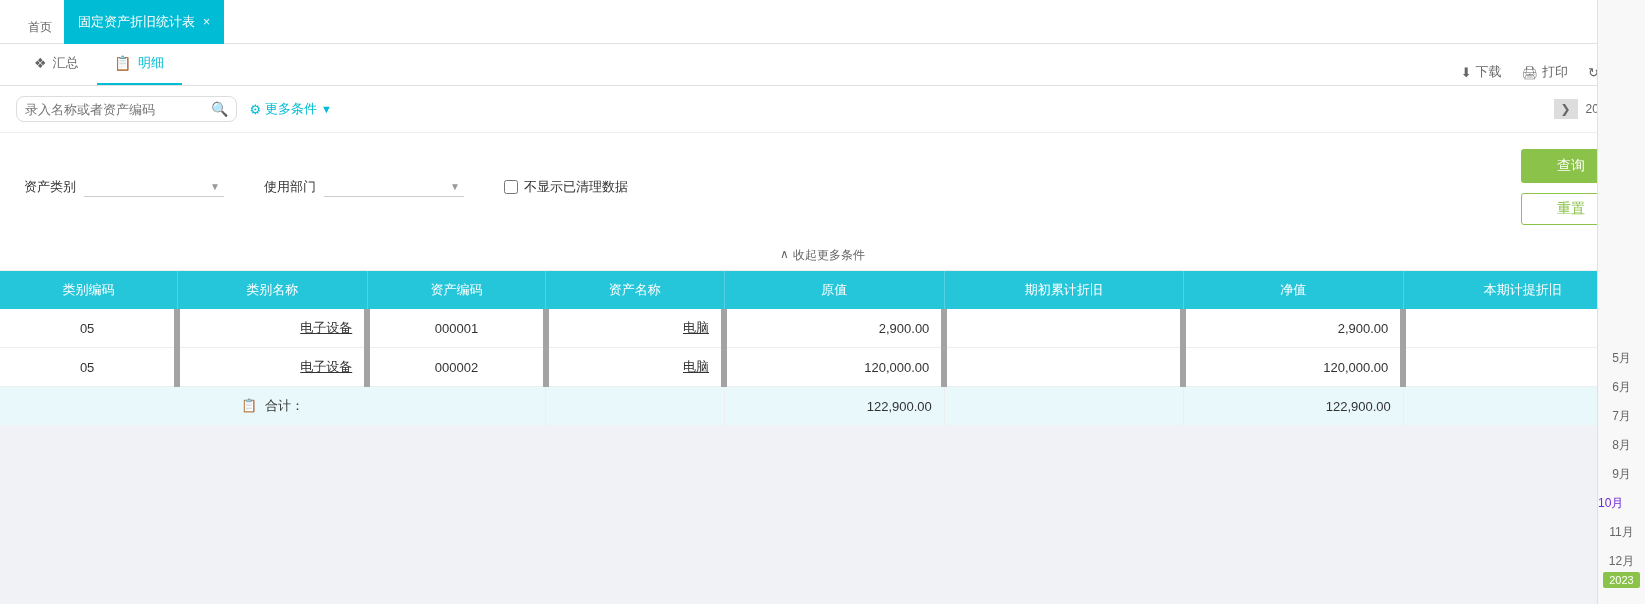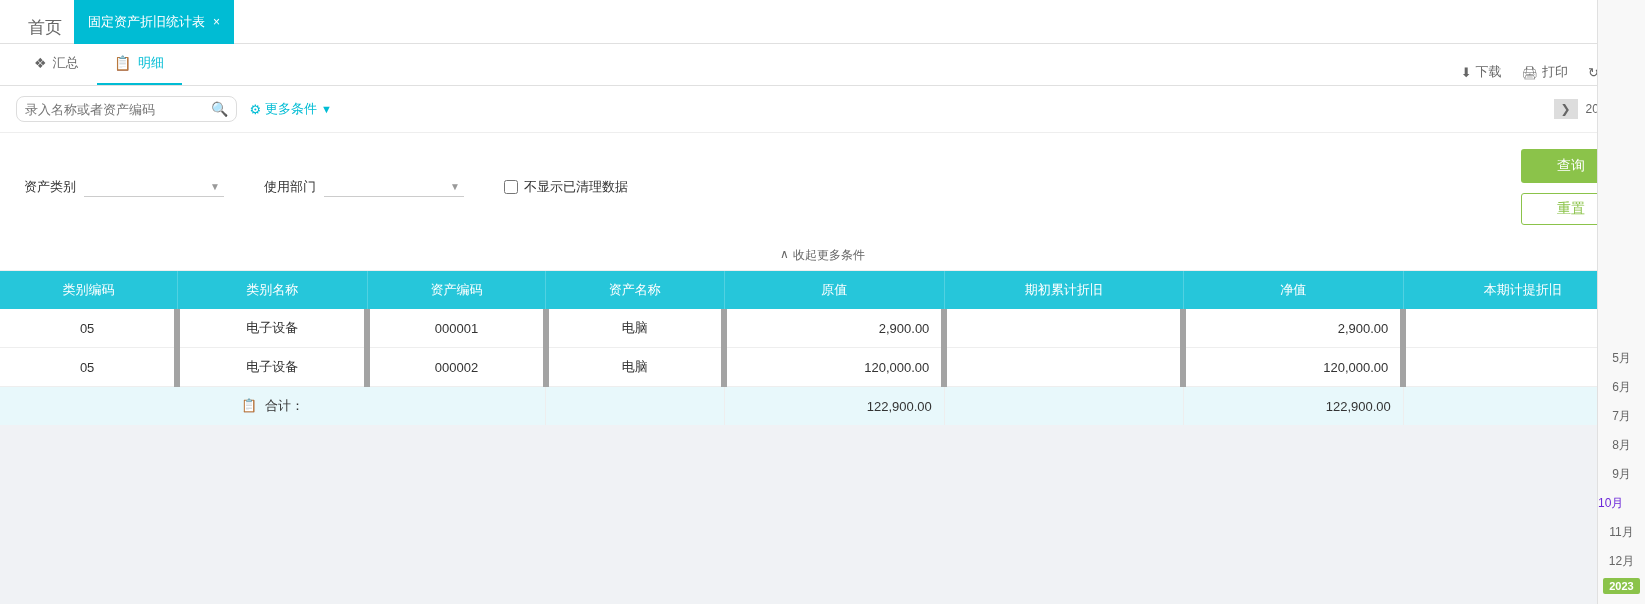--- a/index.html
+++ b/index.html
@@ -5,21 +5,21 @@
     * { box-sizing: border-box; margin: 0; padding: 0; }
     body { font-family: 'Microsoft YaHei', Arial, sans-serif; font-size: 13px; background: #f0f2f5; color: #333; overflow: hidden; }
 
     
     .top-nav {
       display: flex; align-items: center; background: #fff;
       border-bottom: 1px solid #e0e0e0; height: 44px; padding: 0 16px;
       position: relative;
     }
     .nav-home {
-      color: #666; font-size: 17px; padding: 0 12px; cursor: pointer;
+      color: #666; font-size: 12px; padding: 0 12px; cursor: pointer;
       white-space: nowrap;
       margin-top: 12px;
     }
     .nav-tab {
       display: flex; align-items: center; background: #00bcd4; color: #fff;
       padding: 17px 14px; height: 44px; font-size: 13px; cursor: pointer;
       border-radius: 0; white-space: nowrap; gap: 8px;
     }
     .nav-tab .close-icon { font-size: 12px; cursor: pointer; color: #fff; }
     .top-nav-close {
@@ -114,21 +114,21 @@
     thead th {
       padding: 10px 12px; text-align: center; font-size: 13px;
       font-weight: normal; border-right: 1px solid rgba(255,255,255,0.2);
       white-space: nowrap;
     }
     tbody tr { border-bottom: 1px solid #eee; }
     tbody td {
       padding: 10px 12px; text-align: center; font-size: 13px;
       border-right: 6px solid #a3a3a3;
     }
-    tbody td.align-left { text-align: center; }
+    tbody td.align-left { text-align: right; text-decoration: underline; }
     tbody td.align-right { text-align: right; }
     tfoot tr { background: #e8f8fb; }
     tfoot td {
       padding: 10px 12px; font-size: 13px; border-right: 1px solid #eee;
       text-align: right; font-weight: normal;
     }
     tfoot td.total-label { text-align: center; }
   </style>
 </head>
 <body>
@@ -272,14 +272,14 @@
 
   <div style="width: 100%; text-align: center; padding: 6px 0px; cursor: pointer; color: rgb(102, 102, 102); font-size: 12px;">5月</div>
       <div style="width: 100%; text-align: center; padding: 6px 0px; cursor: pointer; color: rgb(102, 102, 102); font-size: 12px;">6月</div>
       <div style="width: 100%; text-align: center; padding: 6px 0px; cursor: pointer; color: rgb(102, 102, 102); font-size: 12px;">7月</div>
       <div style="width: 100%; text-align: center; padding: 6px 0px; cursor: pointer; color: rgb(102, 102, 102); font-size: 12px;">8月</div>
       <div style="width: 100%; text-align: center; padding: 6px 0px; cursor: pointer; color: rgb(102, 102, 102); font-size: 12px;">9月</div>
       <div style="width: 100%; padding: 6px 0px; cursor: pointer; color: #6d28d9; font-size: 12px;">10月</div>
       <div style="width: 100%; text-align: center; padding: 6px 0px; cursor: pointer; color: rgb(102, 102, 102); font-size: 12px;">11月</div>
       <div style="width: 100%; text-align: center; padding: 6px 0px; cursor: pointer; color: rgb(102, 102, 102); font-size: 12px;">12月</div>
     </div>
-  <div style="position:absolute; bottom:10px; background:#8bc34a; color:#fff; font-size:11px; padding:2px 6px; border-radius:2px;font-weight:bold;">2023</div>
+  <div style="position:absolute; bottom:16px; background:#8bc34a; color:#fff; font-size:11px; padding:2px 6px; border-radius:2px;">2023</div>
 </div>
 
 </body></html>

